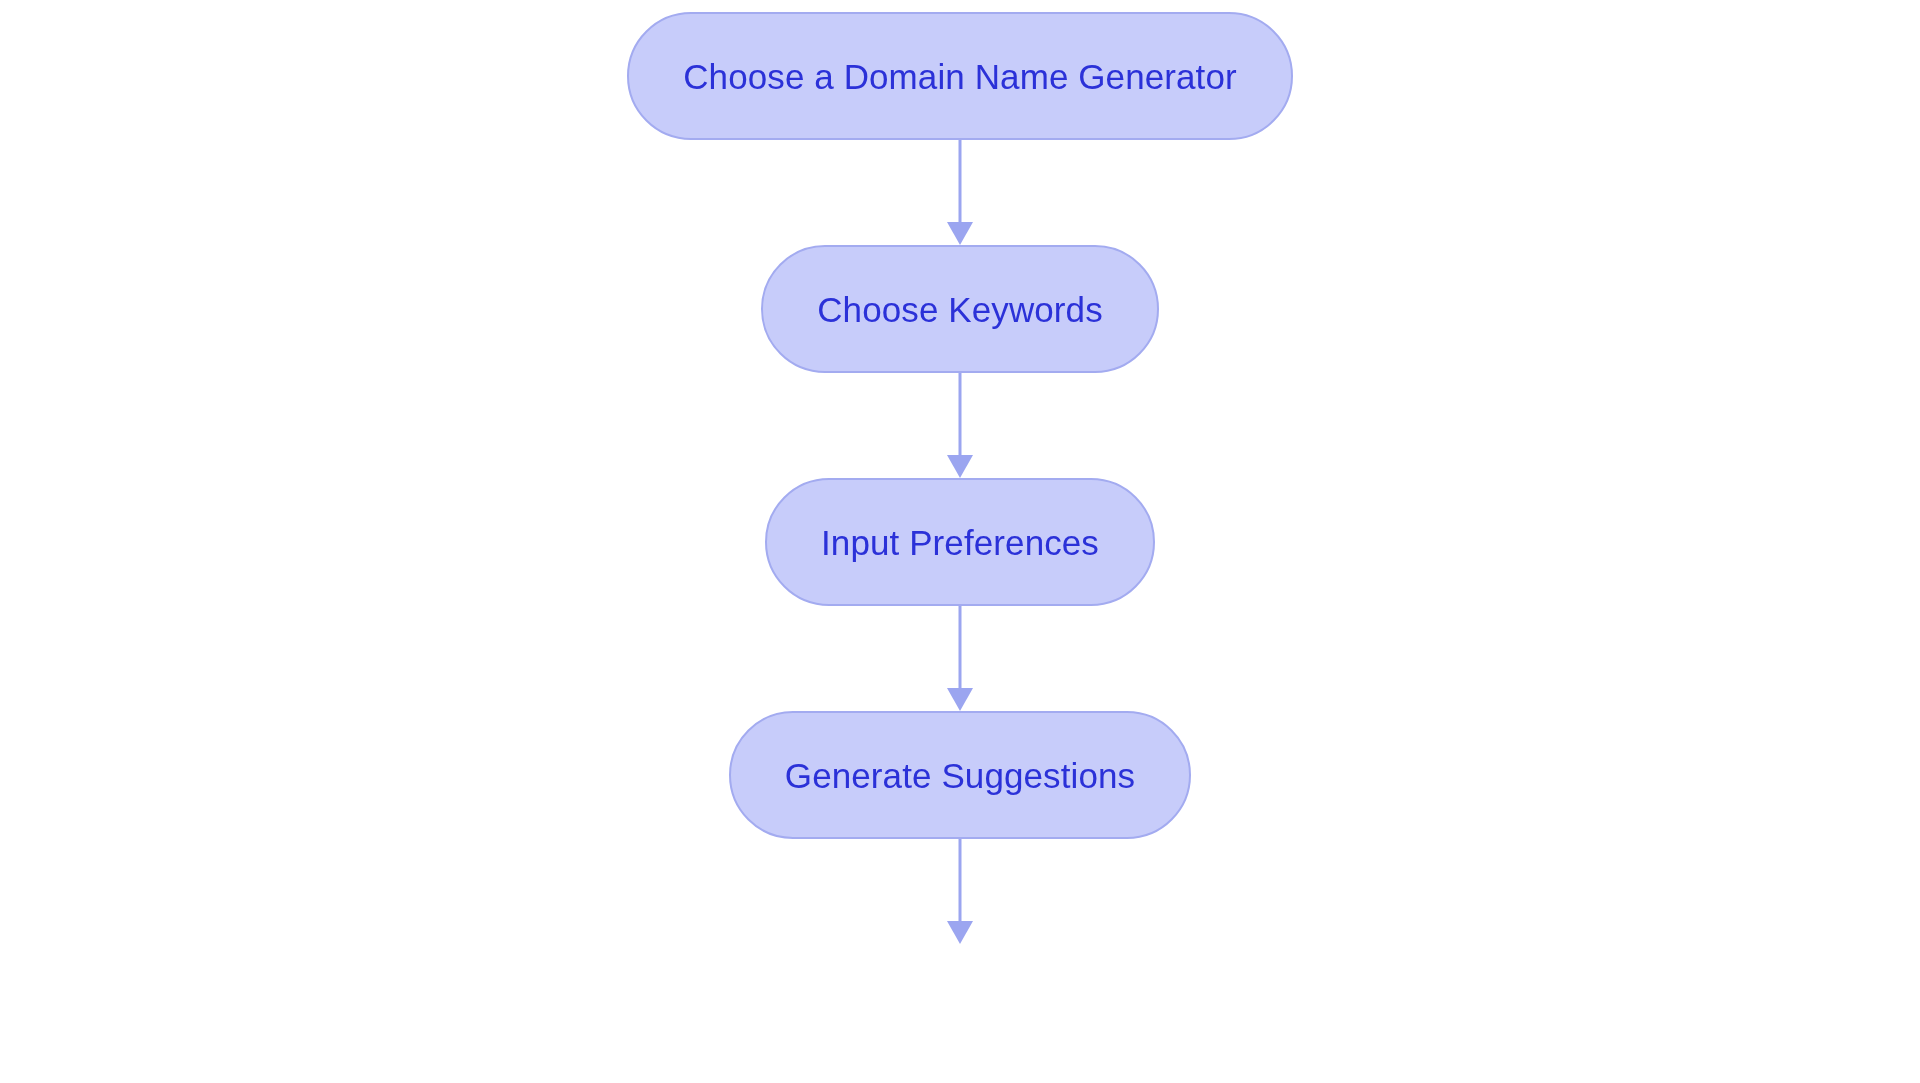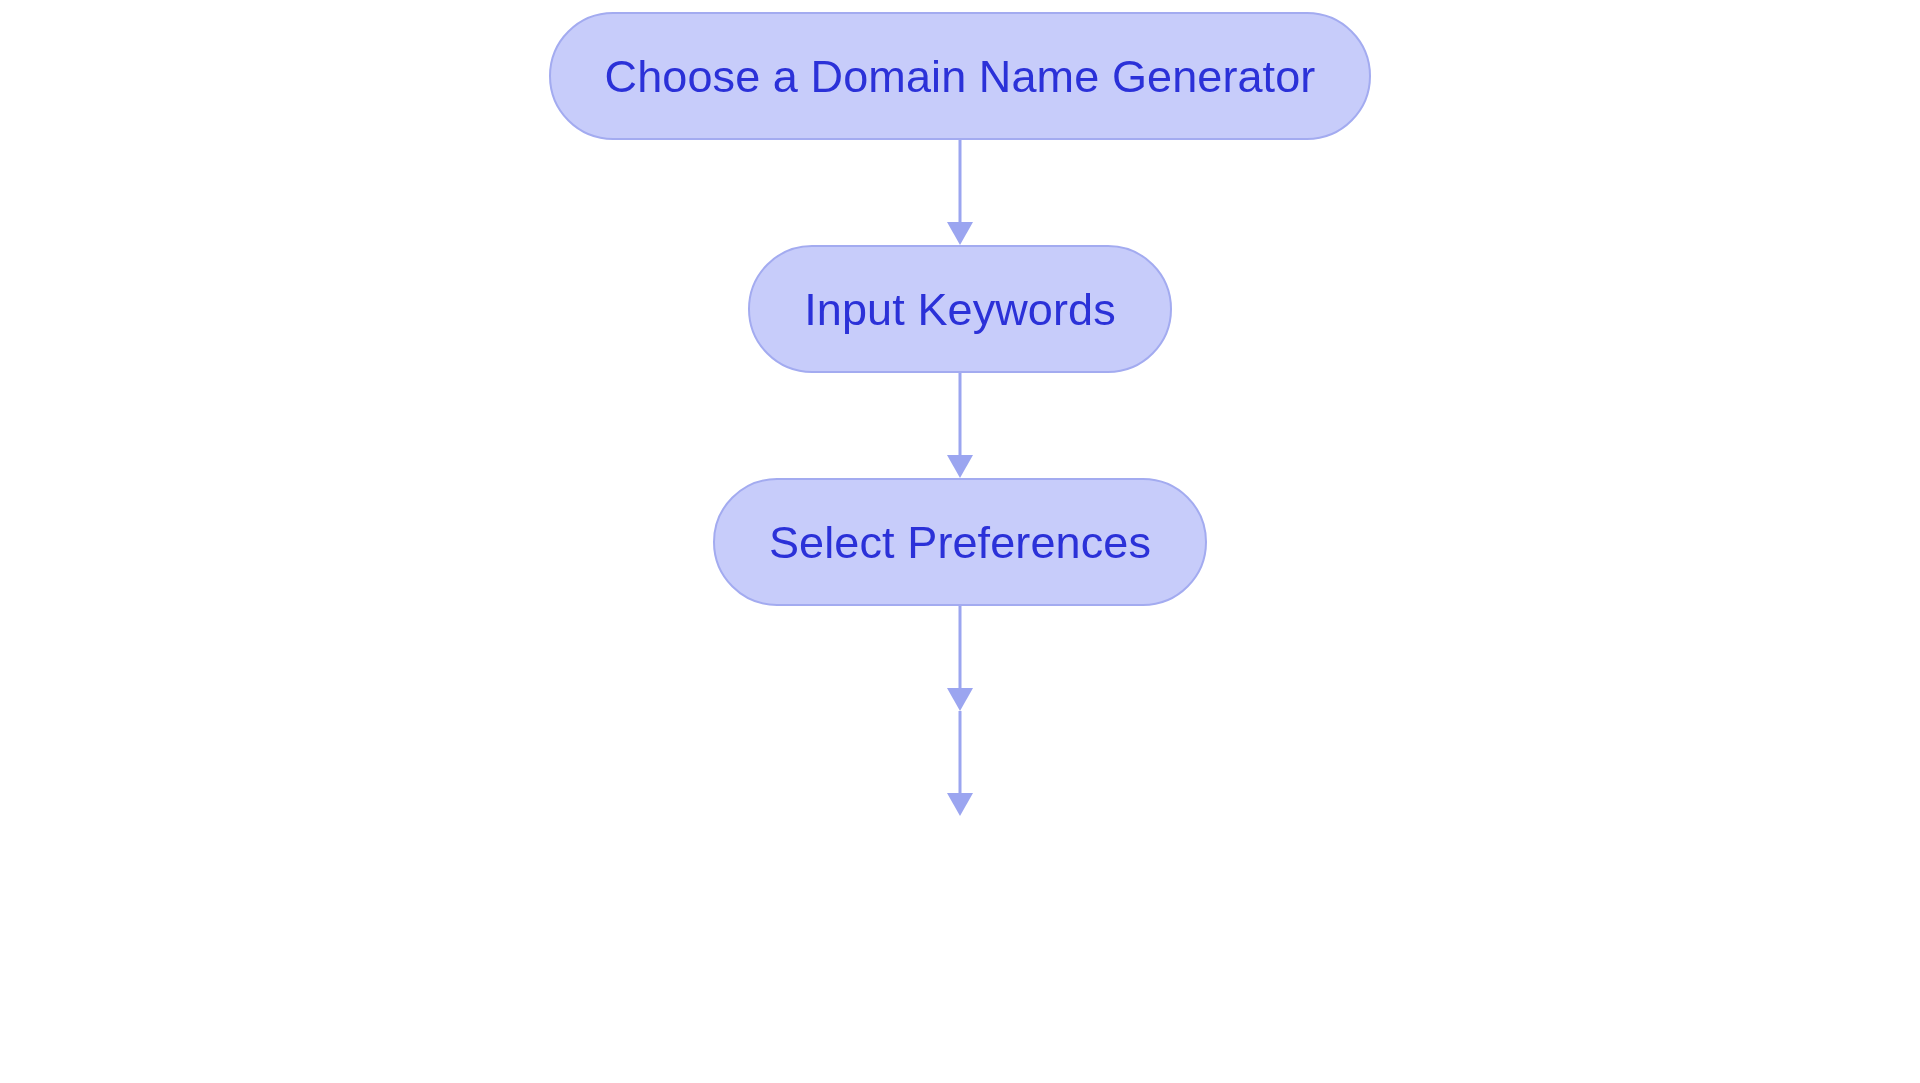--- a/index.html
+++ b/index.html
@@ -33,21 +33,21 @@
   
   .flow-node {
     display: flex;
     align-items: center;
     justify-content: center;
     height: 128px;
     border-radius: 999px;
     background: #c7ccfa;
     border: 2px solid #a3abf0;
     color: #2b31d8;
-    font-size: 45px;
+    font-size: 35px;
     font-weight: 400;
     letter-spacing: 0.1px;
     white-space: nowrap;
     padding: 16px 54px;
     line-height: 1;
     flex: 0 0 auto;
   }
 
   .flow-node .node-label {
     display: block;
@@ -92,37 +92,40 @@
   <div class="flow-node">
     <span class="node-label">Choose a Domain Name Generator</span>
   </div>
 
   <div class="flow-connector">
     <div class="conn-line"></div>
     <div class="conn-arrowhead"></div>
   </div>
 
   <div class="flow-node">
-    <span class="node-label">Input Keywords</span>
+    <span class="node-label">Choose Keywords</span>
   </div>
 
   <div class="flow-connector">
     <div class="conn-line"></div>
     <div class="conn-arrowhead"></div>
   </div>
 
   <div class="flow-node">
-    <span class="node-label">Select Preferences</span>
+    <span class="node-label">Input Preferences</span>
   </div>
 
   <div class="flow-connector">
     <div class="conn-line"></div>
     <div class="conn-arrowhead"></div>
   </div>
 
+  <div class="flow-node">
+    <span class="node-label">Generate Suggestions</span>
+  </div>
 
   <div class="flow-connector">
     <div class="conn-line"></div>
     <div class="conn-arrowhead"></div>
   </div>
 
 
 </div>
 
 </body></html>

